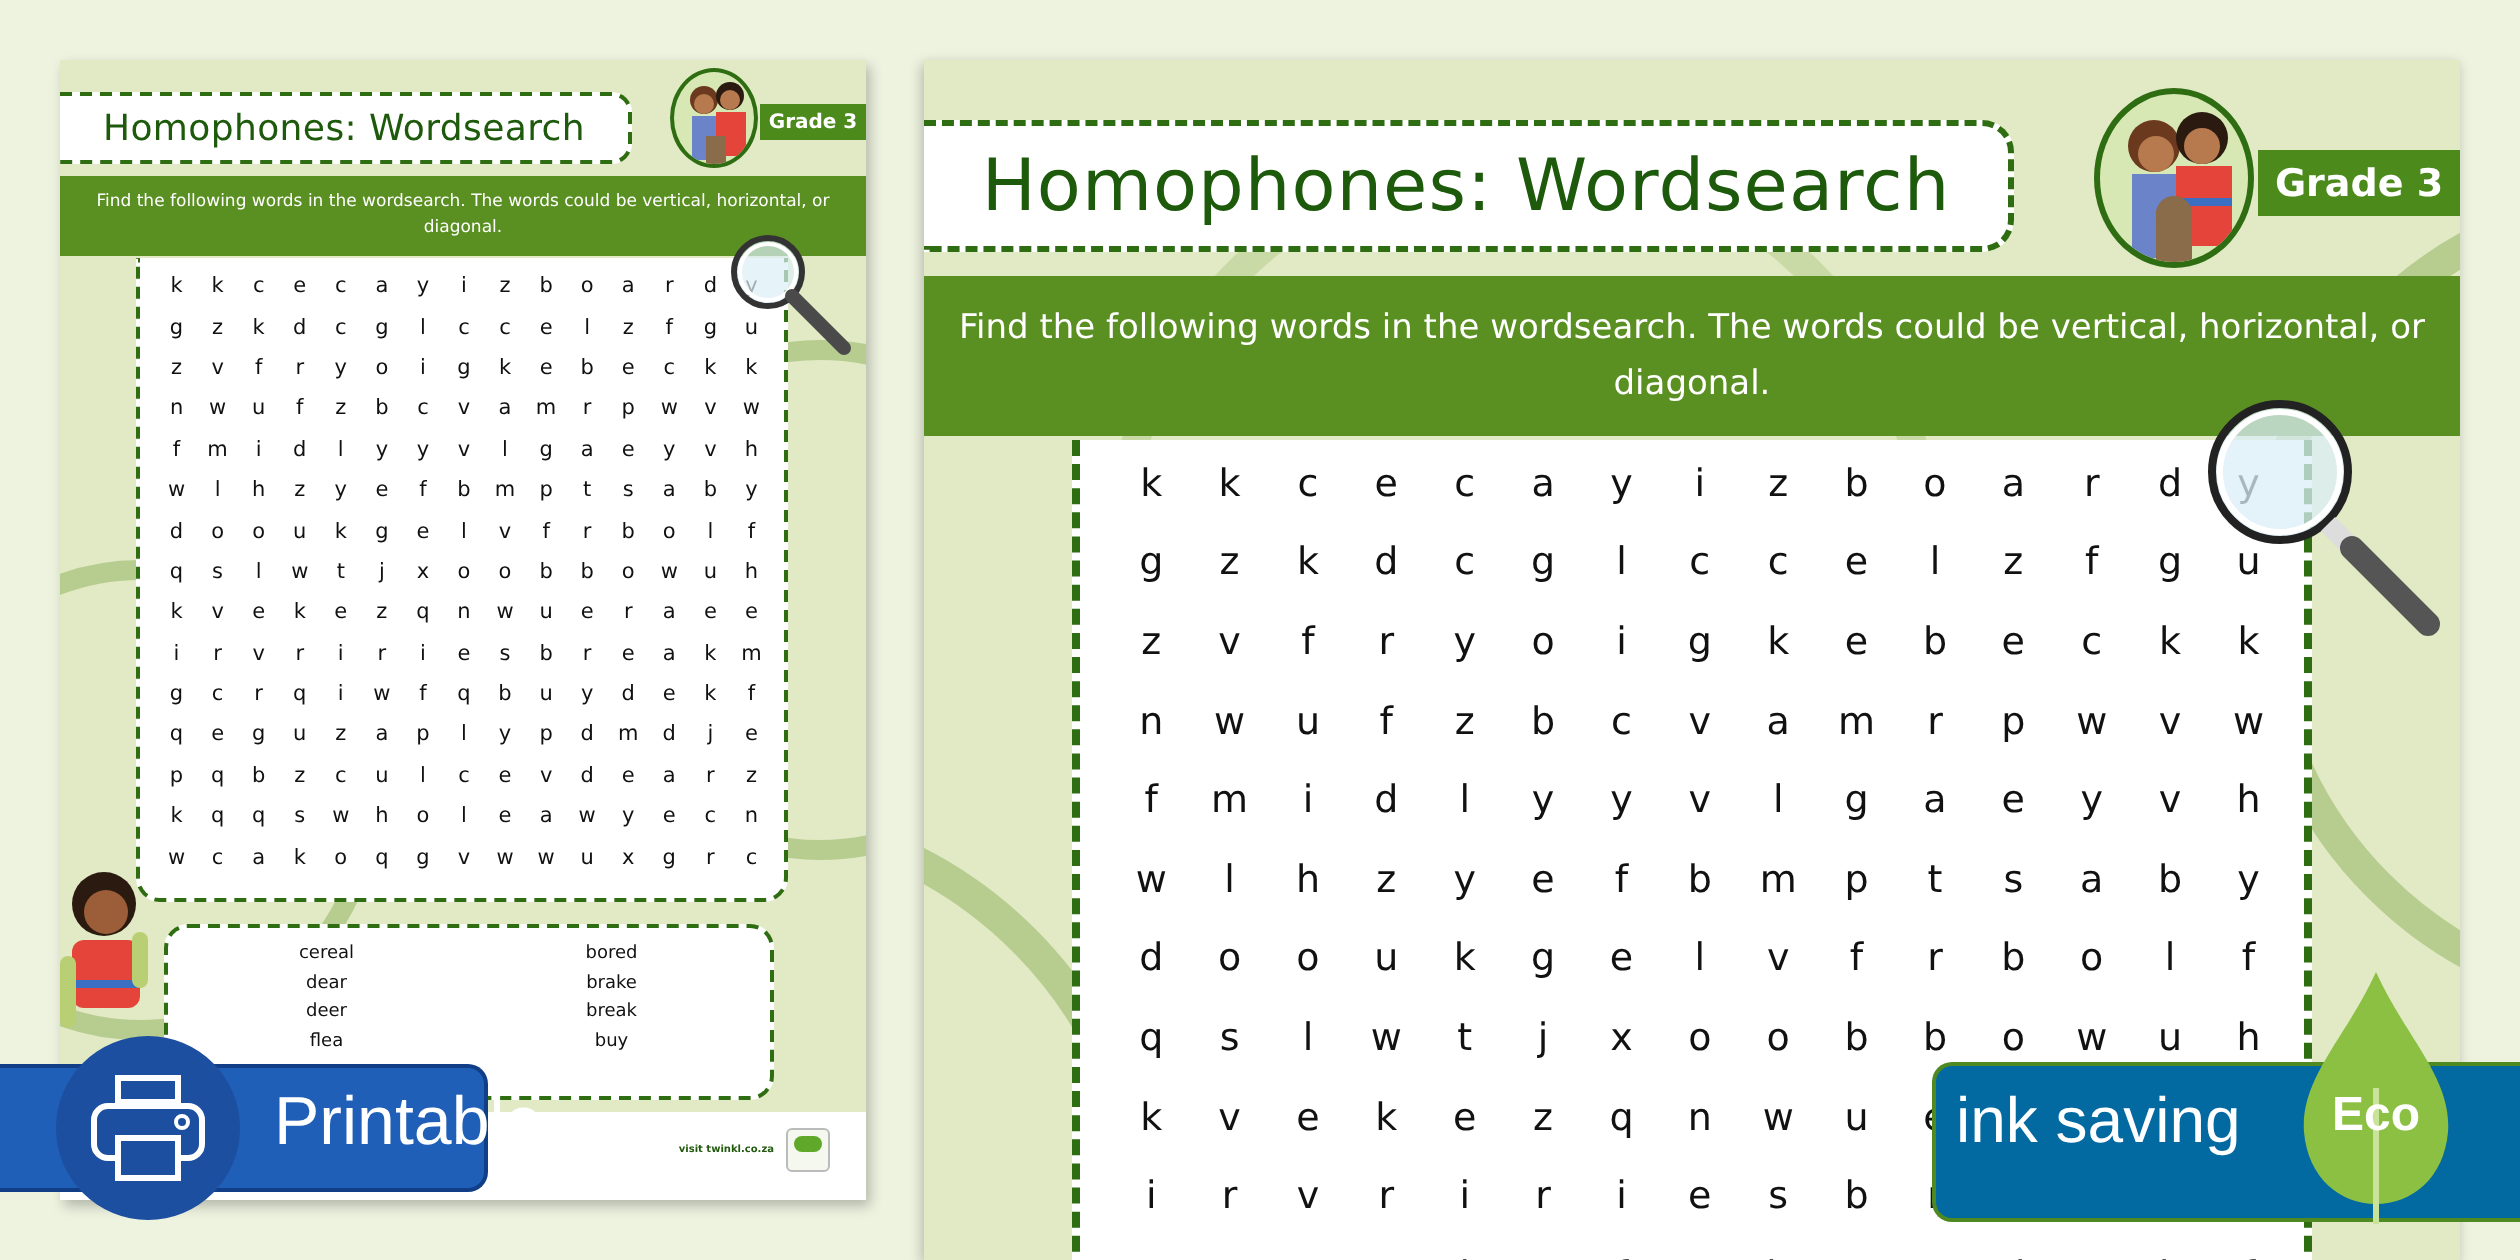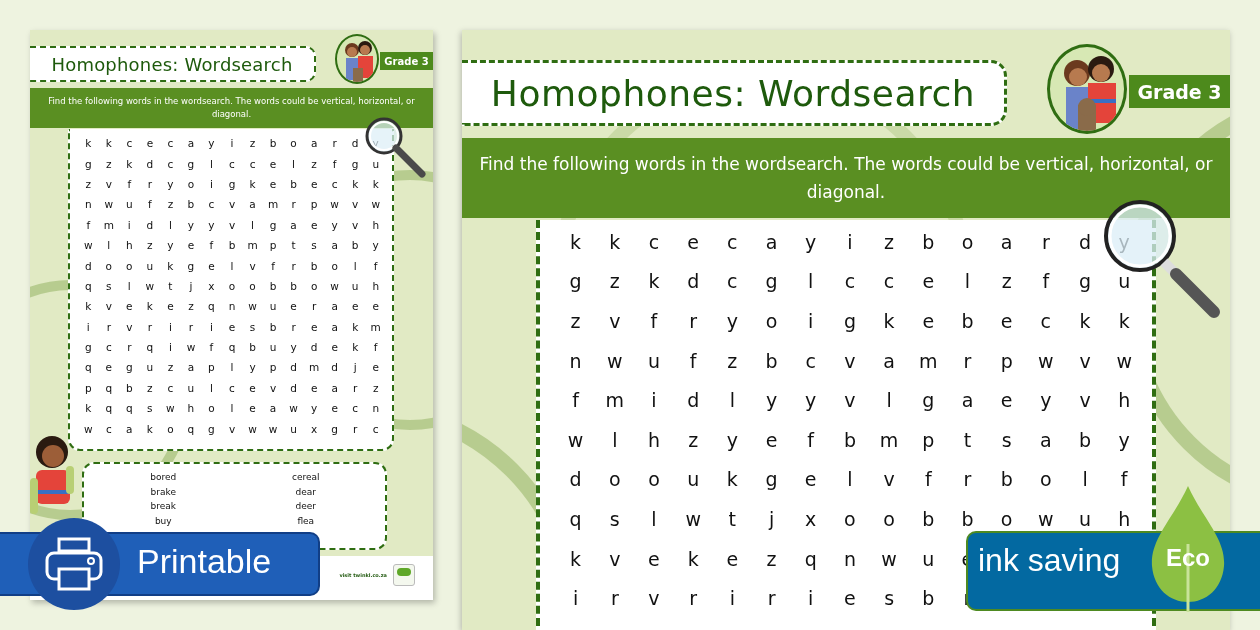--- a/index.html
+++ b/index.html
@@ -115,21 +115,21 @@
     border-left: 4px dashed #2f6d12; border-right: 4px dashed #2f6d12;
     padding: 0 0 0 16px;
   }
   .sr-row { display: flex; height: 39.6px; align-items: center; }
   .sr-row:first-child { margin-top: 2px; }
   .sr-cell { width: 39.2px; text-align: center; font-size: 19px; color: #111; }
   .sr-mag { position: absolute; left: 628px; top: 158px; width: 140px; height: 140px; }
 
   
   .printable-badge {
-    position: absolute; left: 0; top: 532px; width: 320px; height: 64px;
+    position: absolute; left: 0; top: 532px; width: 244px; height: 64px;
     background: #1f5fb8; border: 2px solid #113e86; border-left: none;
     border-radius: 0 10px 10px 0;
     display: flex; align-items: center;
   }
   .printable-circle {
     position: absolute; left: 28px; top: 518px; width: 92px; height: 92px;
     border-radius: 50%; background: #1d4fa0;
     display: flex; align-items: center; justify-content: center;
   }
   .printable-label {
@@ -437,30 +437,30 @@
   </div>
 
   <svg class="sl-mag" viewBox="0 0 70 70">
     <circle cx="22" cy="22" r="17" fill="#dbeef7" fill-opacity="0.7" stroke="#333" stroke-width="3"></circle>
     <circle cx="22" cy="22" r="14" fill="none" stroke="#fff" stroke-width="2"></circle>
     <line x1="34" y1="34" x2="60" y2="60" stroke="#4a4a4a" stroke-width="7" stroke-linecap="round"></line>
   </svg>
 
   <div class="sl-words">
     <div class="sl-col">
+      <div class="sl-word">cereal</div>
+      <div class="sl-word">dear</div>
+      <div class="sl-word">deer</div>
+      <div class="sl-word">flea</div>
+    </div>
+    <div class="sl-col">
       <div class="sl-word">bored</div>
       <div class="sl-word">brake</div>
       <div class="sl-word">break</div>
       <div class="sl-word">buy</div>
-    </div>
-    <div class="sl-col">
-      <div class="sl-word">cereal</div>
-      <div class="sl-word">dear</div>
-      <div class="sl-word">deer</div>
-      <div class="sl-word">flea</div>
     </div>
   </div>
 
   <svg class="sl-kid" viewBox="0 0 54 90">
     <circle cx="24" cy="22" r="16" fill="#2a1a10"></circle>
     <circle cx="25" cy="26" r="11" fill="#9c5e38"></circle>
     <rect x="8" y="40" width="34" height="34" rx="6" fill="#e4443a"></rect>
     <rect x="8" y="60" width="34" height="4" fill="#3a6fc4"></rect>
     <rect x="38" y="36" width="8" height="28" rx="4" fill="#b8cf74"></rect>
     <rect x="2" y="48" width="8" height="36" rx="4" fill="#b8cf74"></rect>

